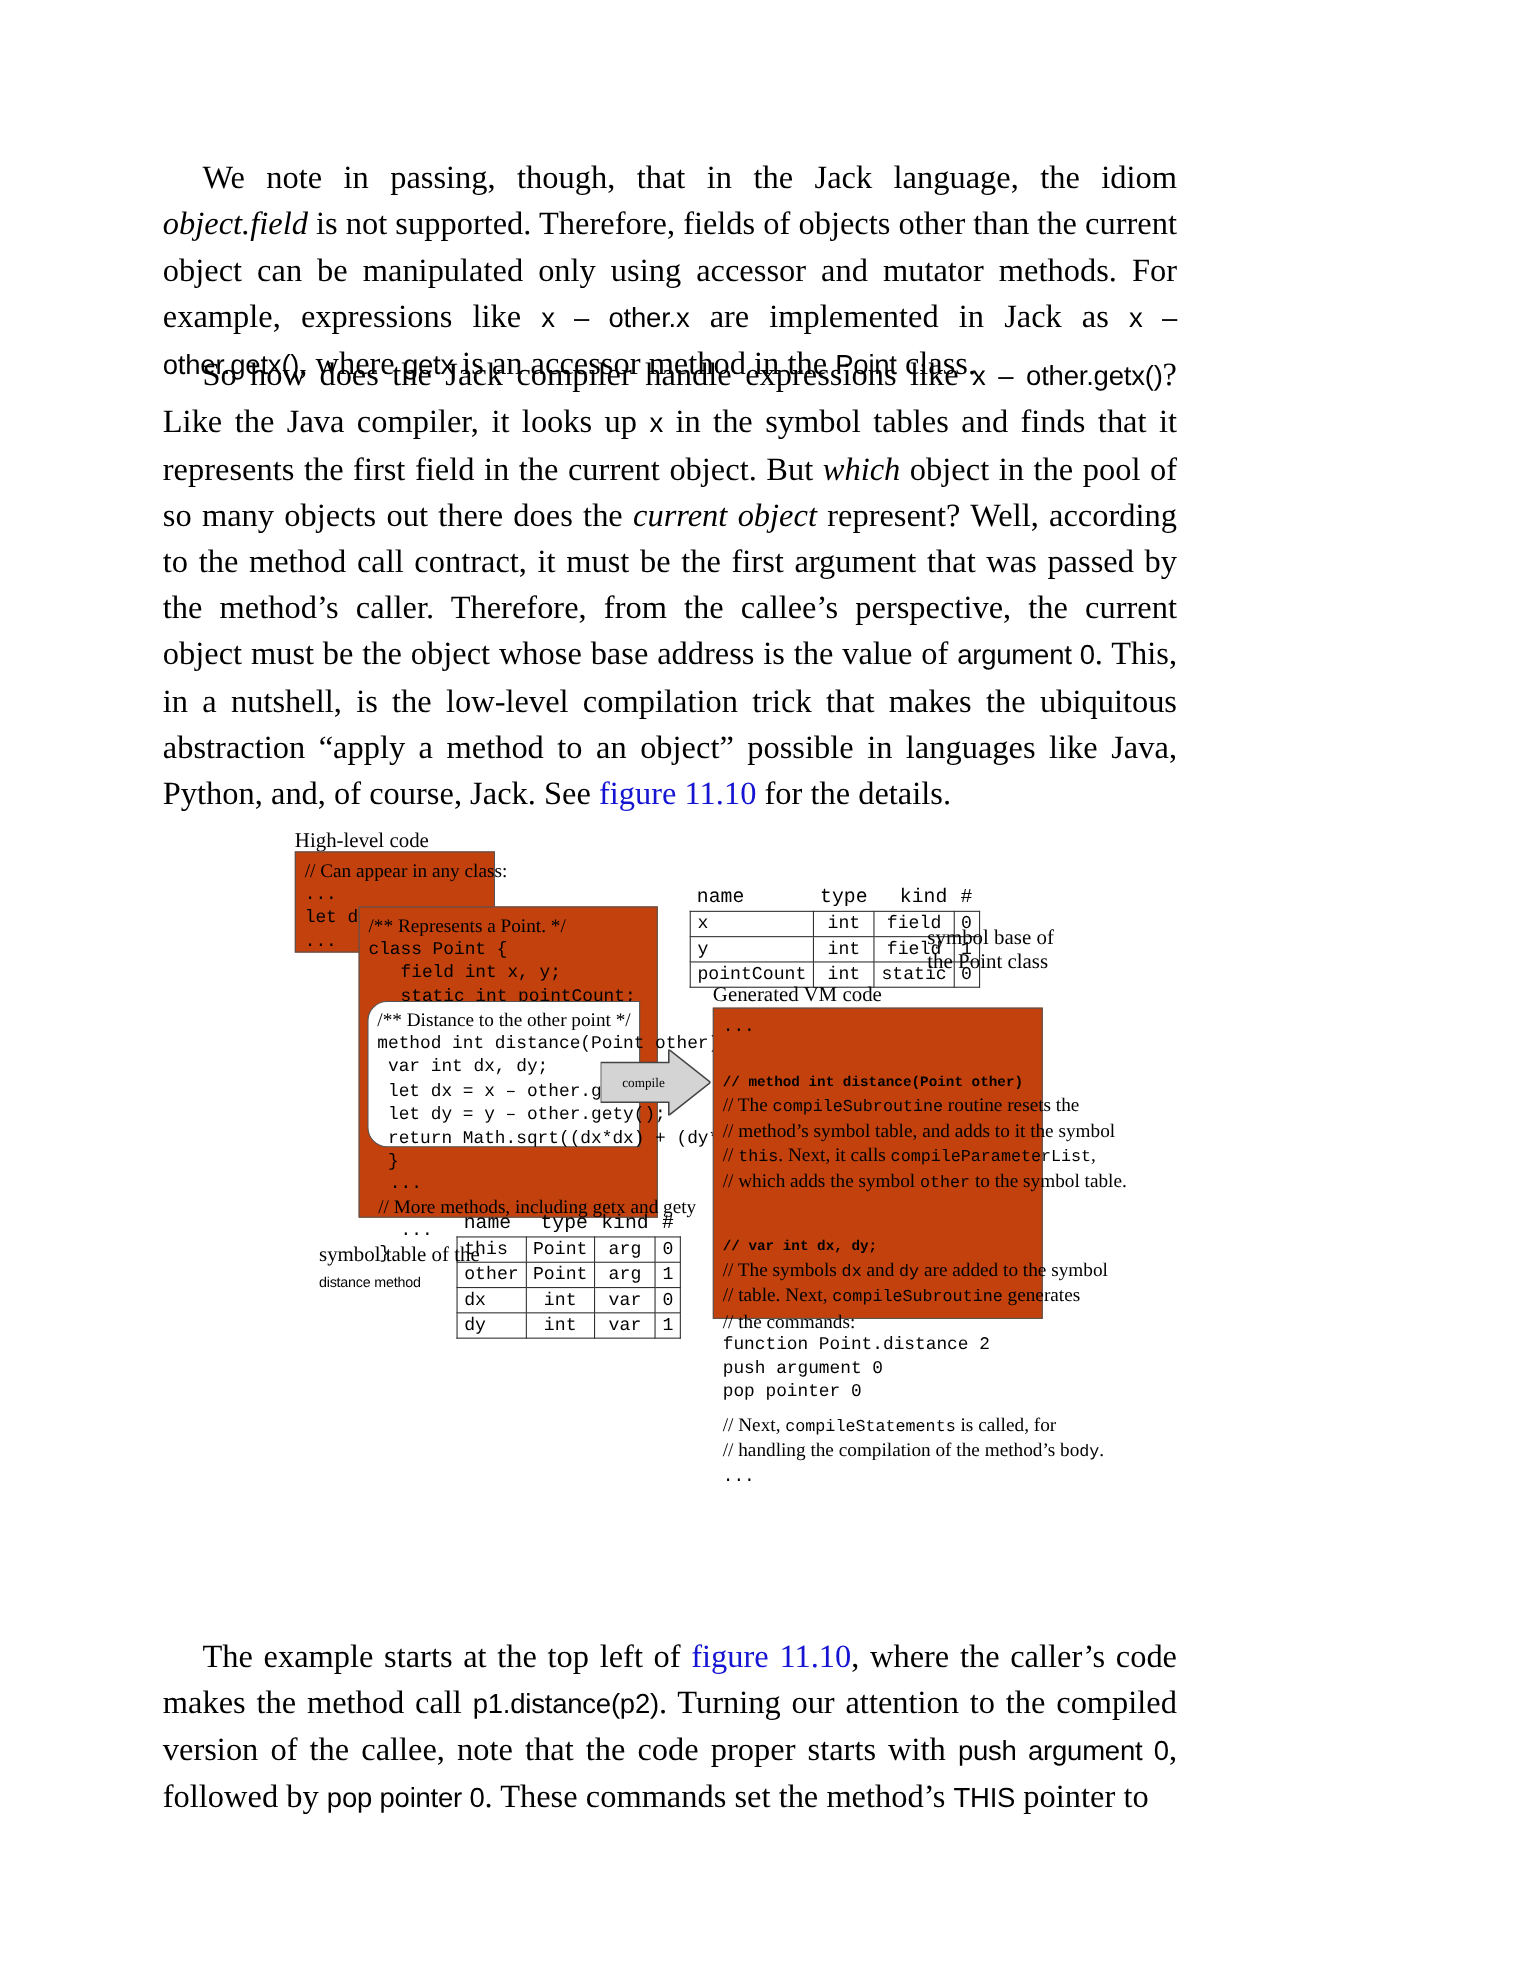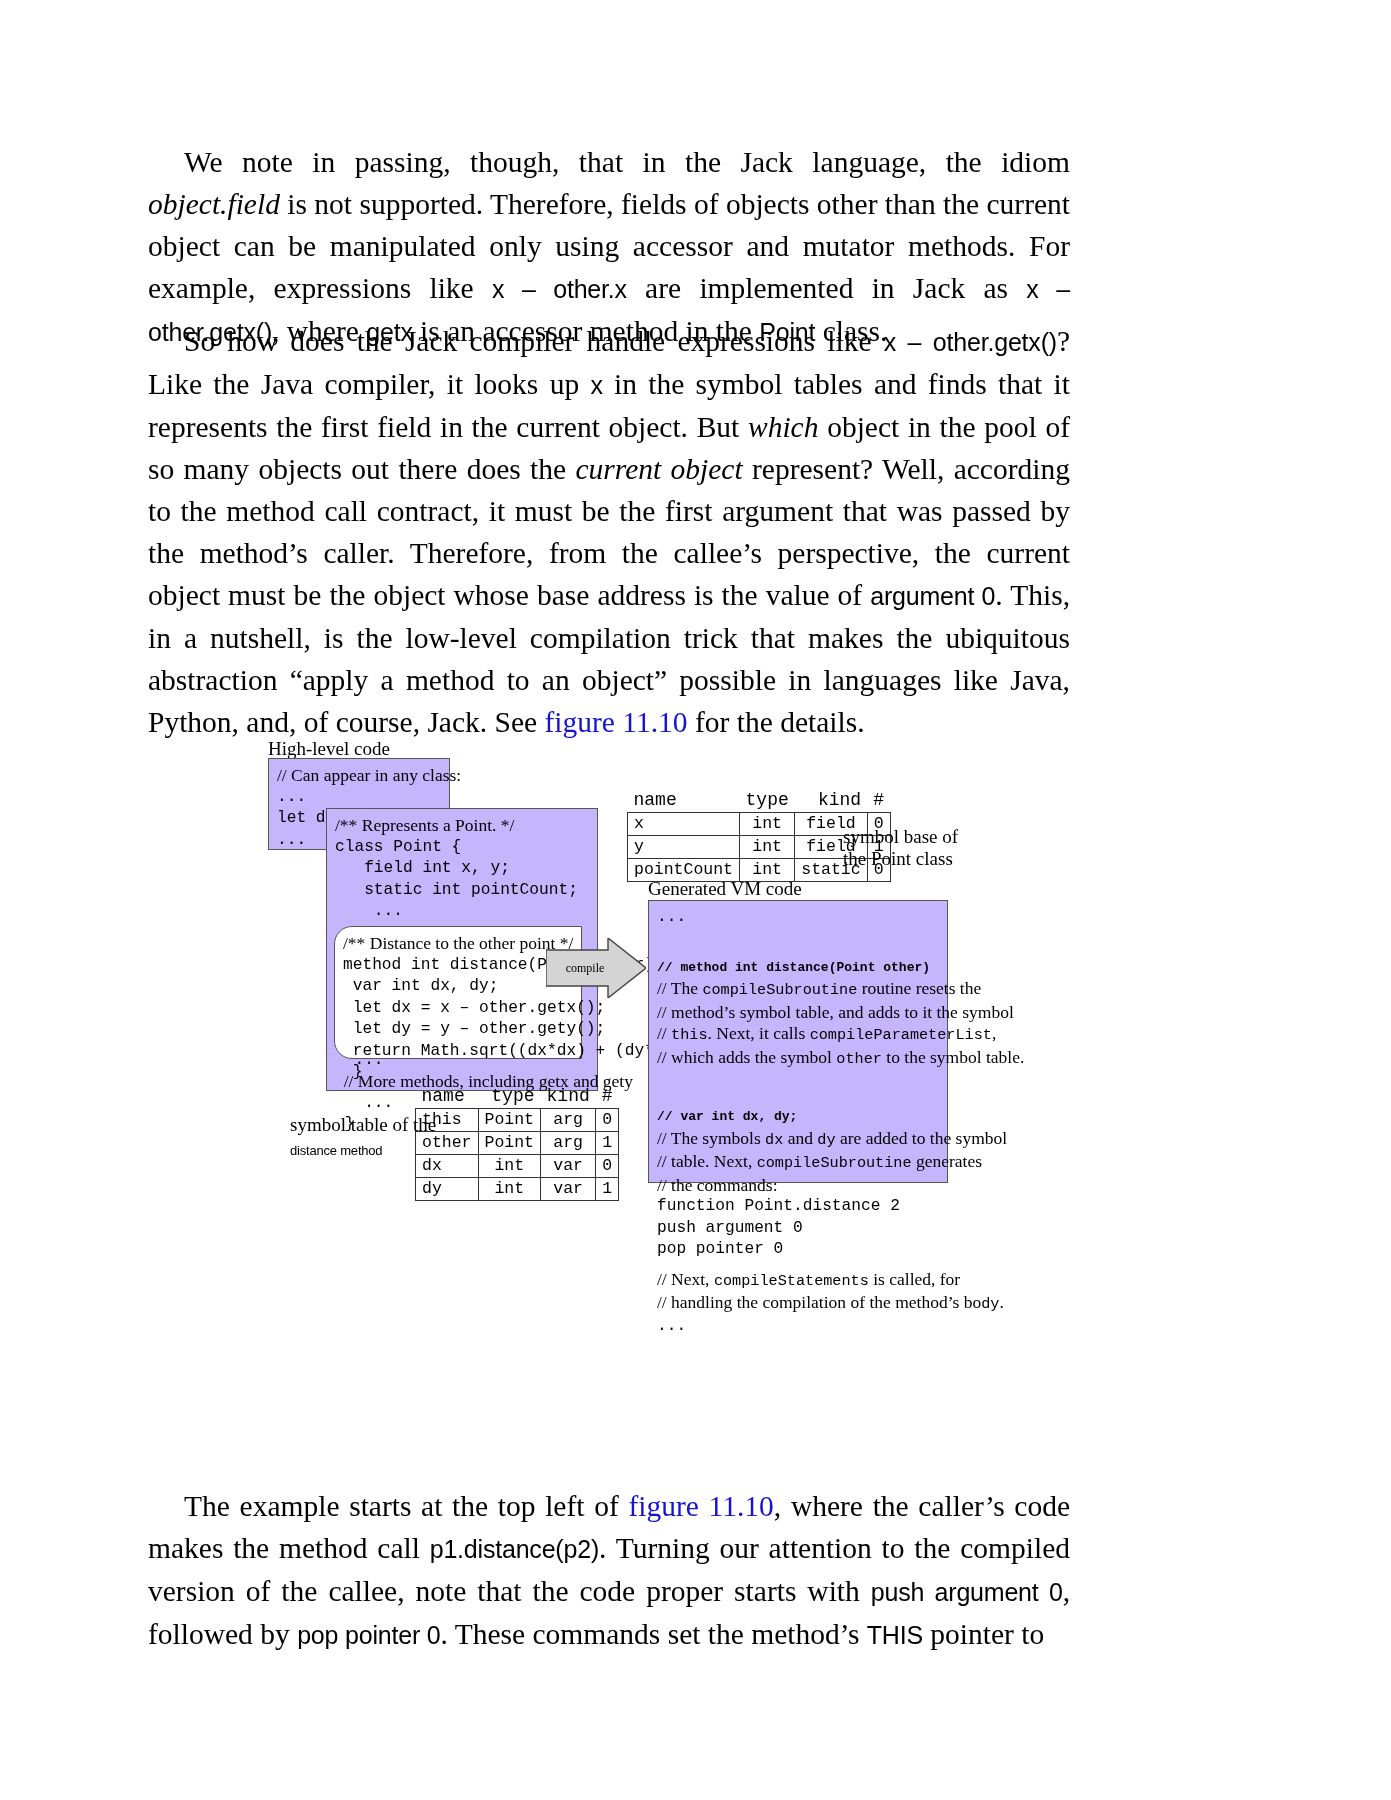--- a/index.html
+++ b/index.html
@@ -42,35 +42,35 @@
   .lnk { color: #1414d2; }
 
   #para-top  { top: 141px; }
   #para-two  { top: 320px; }
   #para-bottom { top: 1485px; }
 
   
   #figure {
     position: absolute;
     left: 0;
-    top: 728px;
+    top: 744px;
     width: 1391px;
     height: 460px;
   }
   .fig-label {
     position: absolute;
     font-family: "Liberation Serif", "DejaVu Serif", serif;
     font-size: 19px;
     white-space: nowrap;
     line-height: 22px;
   }
   .codebox {
     position: absolute;
     border: 1.3px solid #555;
-    background: #c4b5fd;
+    background: #c2410c;
     box-sizing: border-box;
     padding: 6px 8px 6px 8px;
   }
   .codebox.rounded-left {
     border-radius: 18px 0 0 18px;
   }
   .code {
     font-family: "Liberation Mono", "DejaVu Sans Mono", monospace;
     font-size: 16.2px;
     line-height: 21.5px;
@@ -194,21 +194,21 @@
         </div>
       <div style="height:127px;"></div>
       <div>
           <div class="code">  ...</div>
           <div class="cmt">  // More methods, including getx and gety</div>
           <div class="code">   ...</div>
           <div class="code"> }</div>
         </div>
     </div>
 
-    <div class="codebox rounded-left" id="distance-box" style="left:334px; top:166px; width:248px; height:133px; background:#fff;margin-top:32px;">
+    <div class="codebox rounded-left" id="distance-box" style="left:334px; top:166px; width:248px; height:133px; background:#fff;">
       <div>
           <div class="cmt">/** Distance to the other point */</div>
           <div class="code">method int distance(Point other) {</div>
           <div class="code"> var int dx, dy;</div>
           <div class="code"> let dx = x – other.getx();</div>
           <div class="code"> let dy = y – other.gety();</div>
           <div class="code"> return Math.sqrt((dx*dx) + (dy*dy));</div>
           <div class="code"> }</div>
         </div>
     </div>

